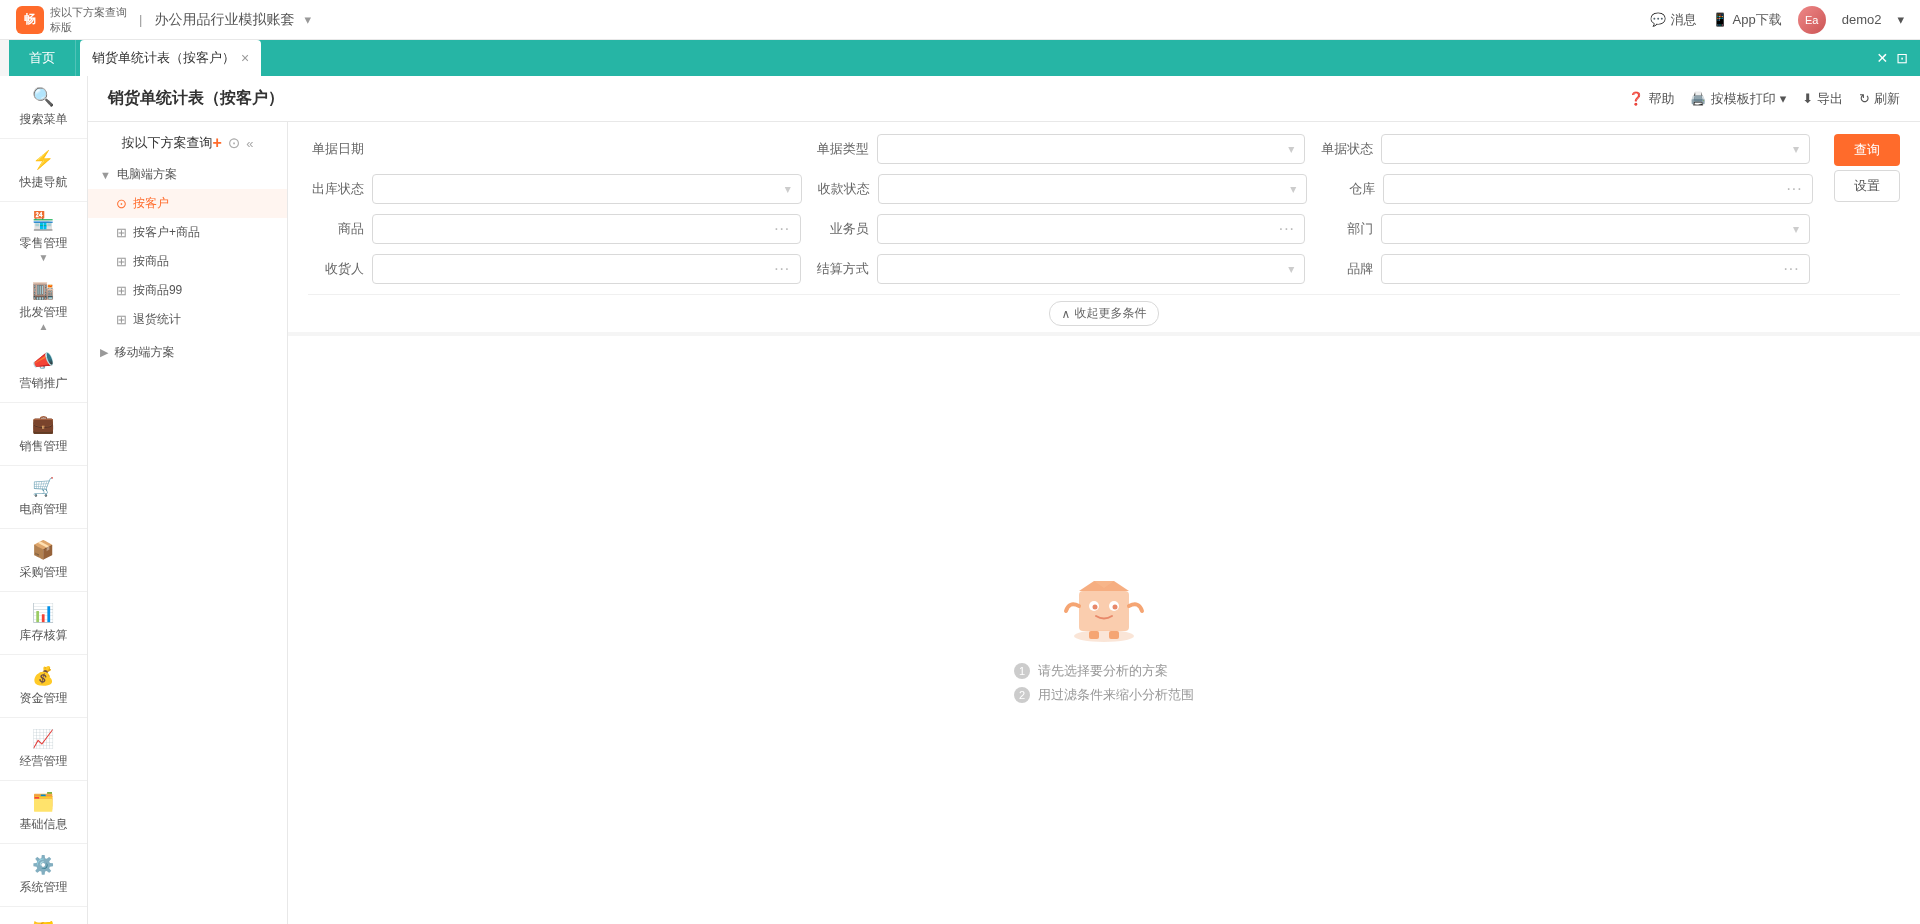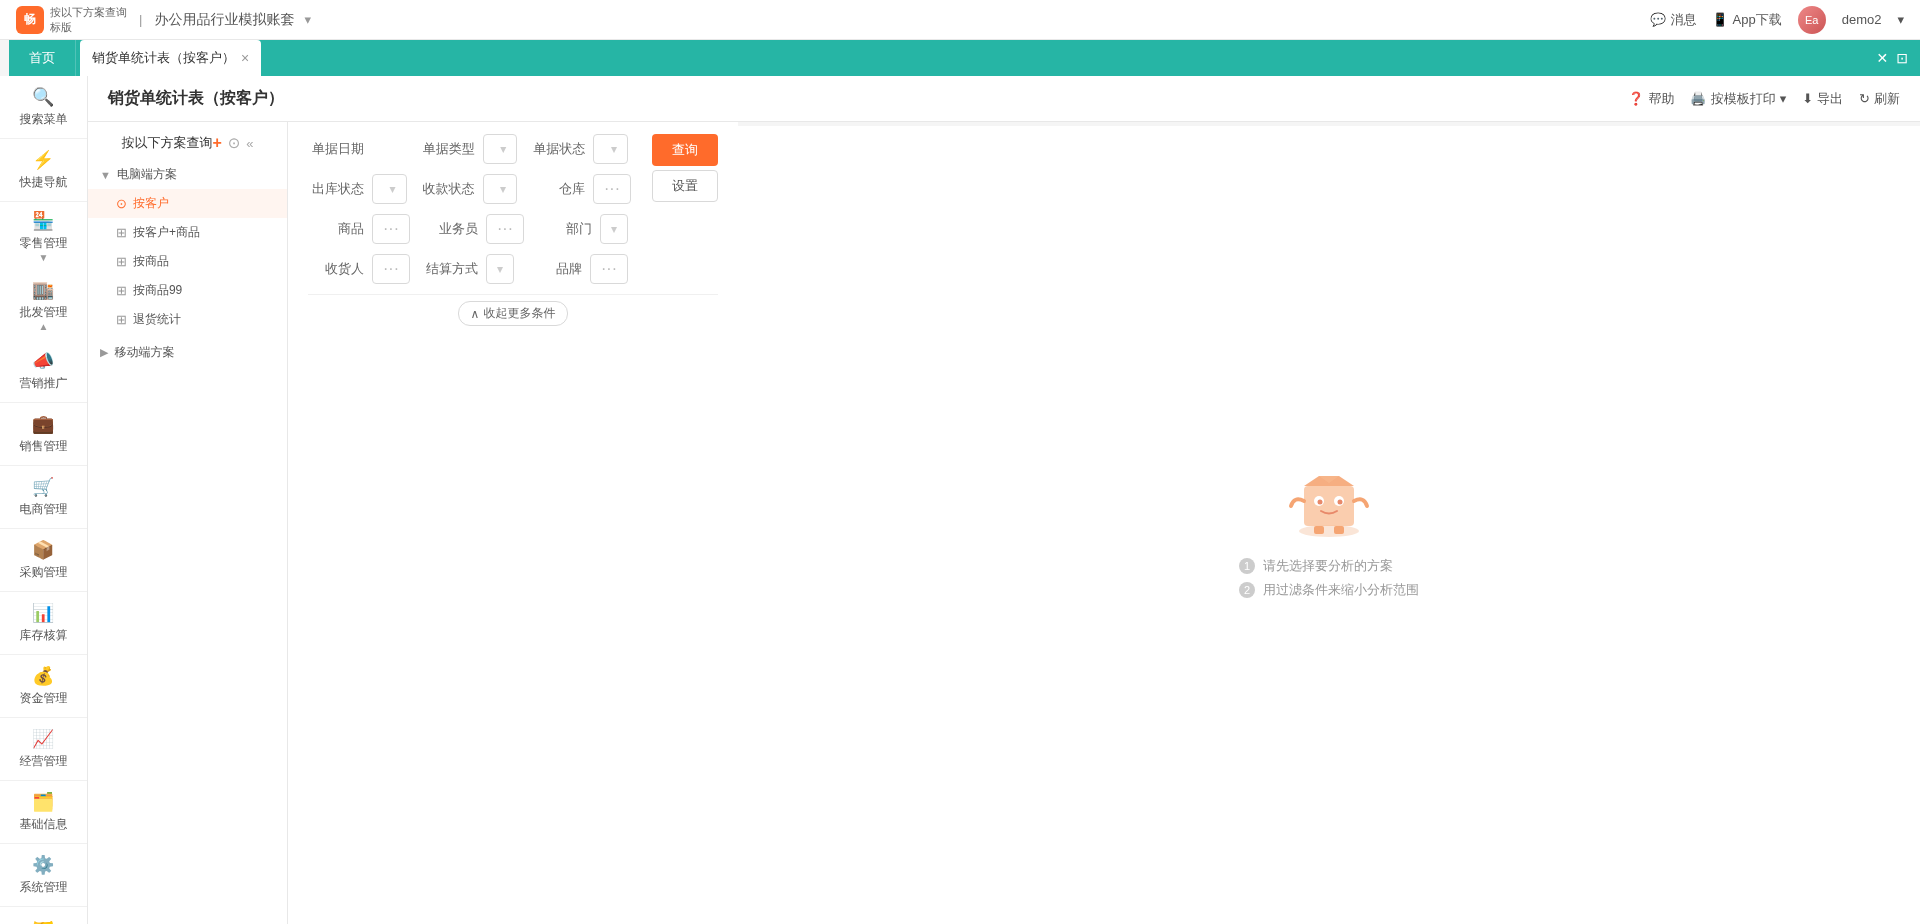--- a/index.html
+++ b/index.html
@@ -346,21 +346,21 @@
 
     .filter-section {
       background: #fff;
       padding: 12px 20px 0 20px;
       position: relative;
     }
 
     .right-content {
       flex: 1;
       display: flex;
-      flex-direction: row;
+      flex-direction: column;
       overflow: hidden;
     }
     .filter-cell {
       display: flex;
       align-items: center;
       gap: 8px;
     }
     .filter-cell-label {
       color: #666;
       font-size: 13px;

